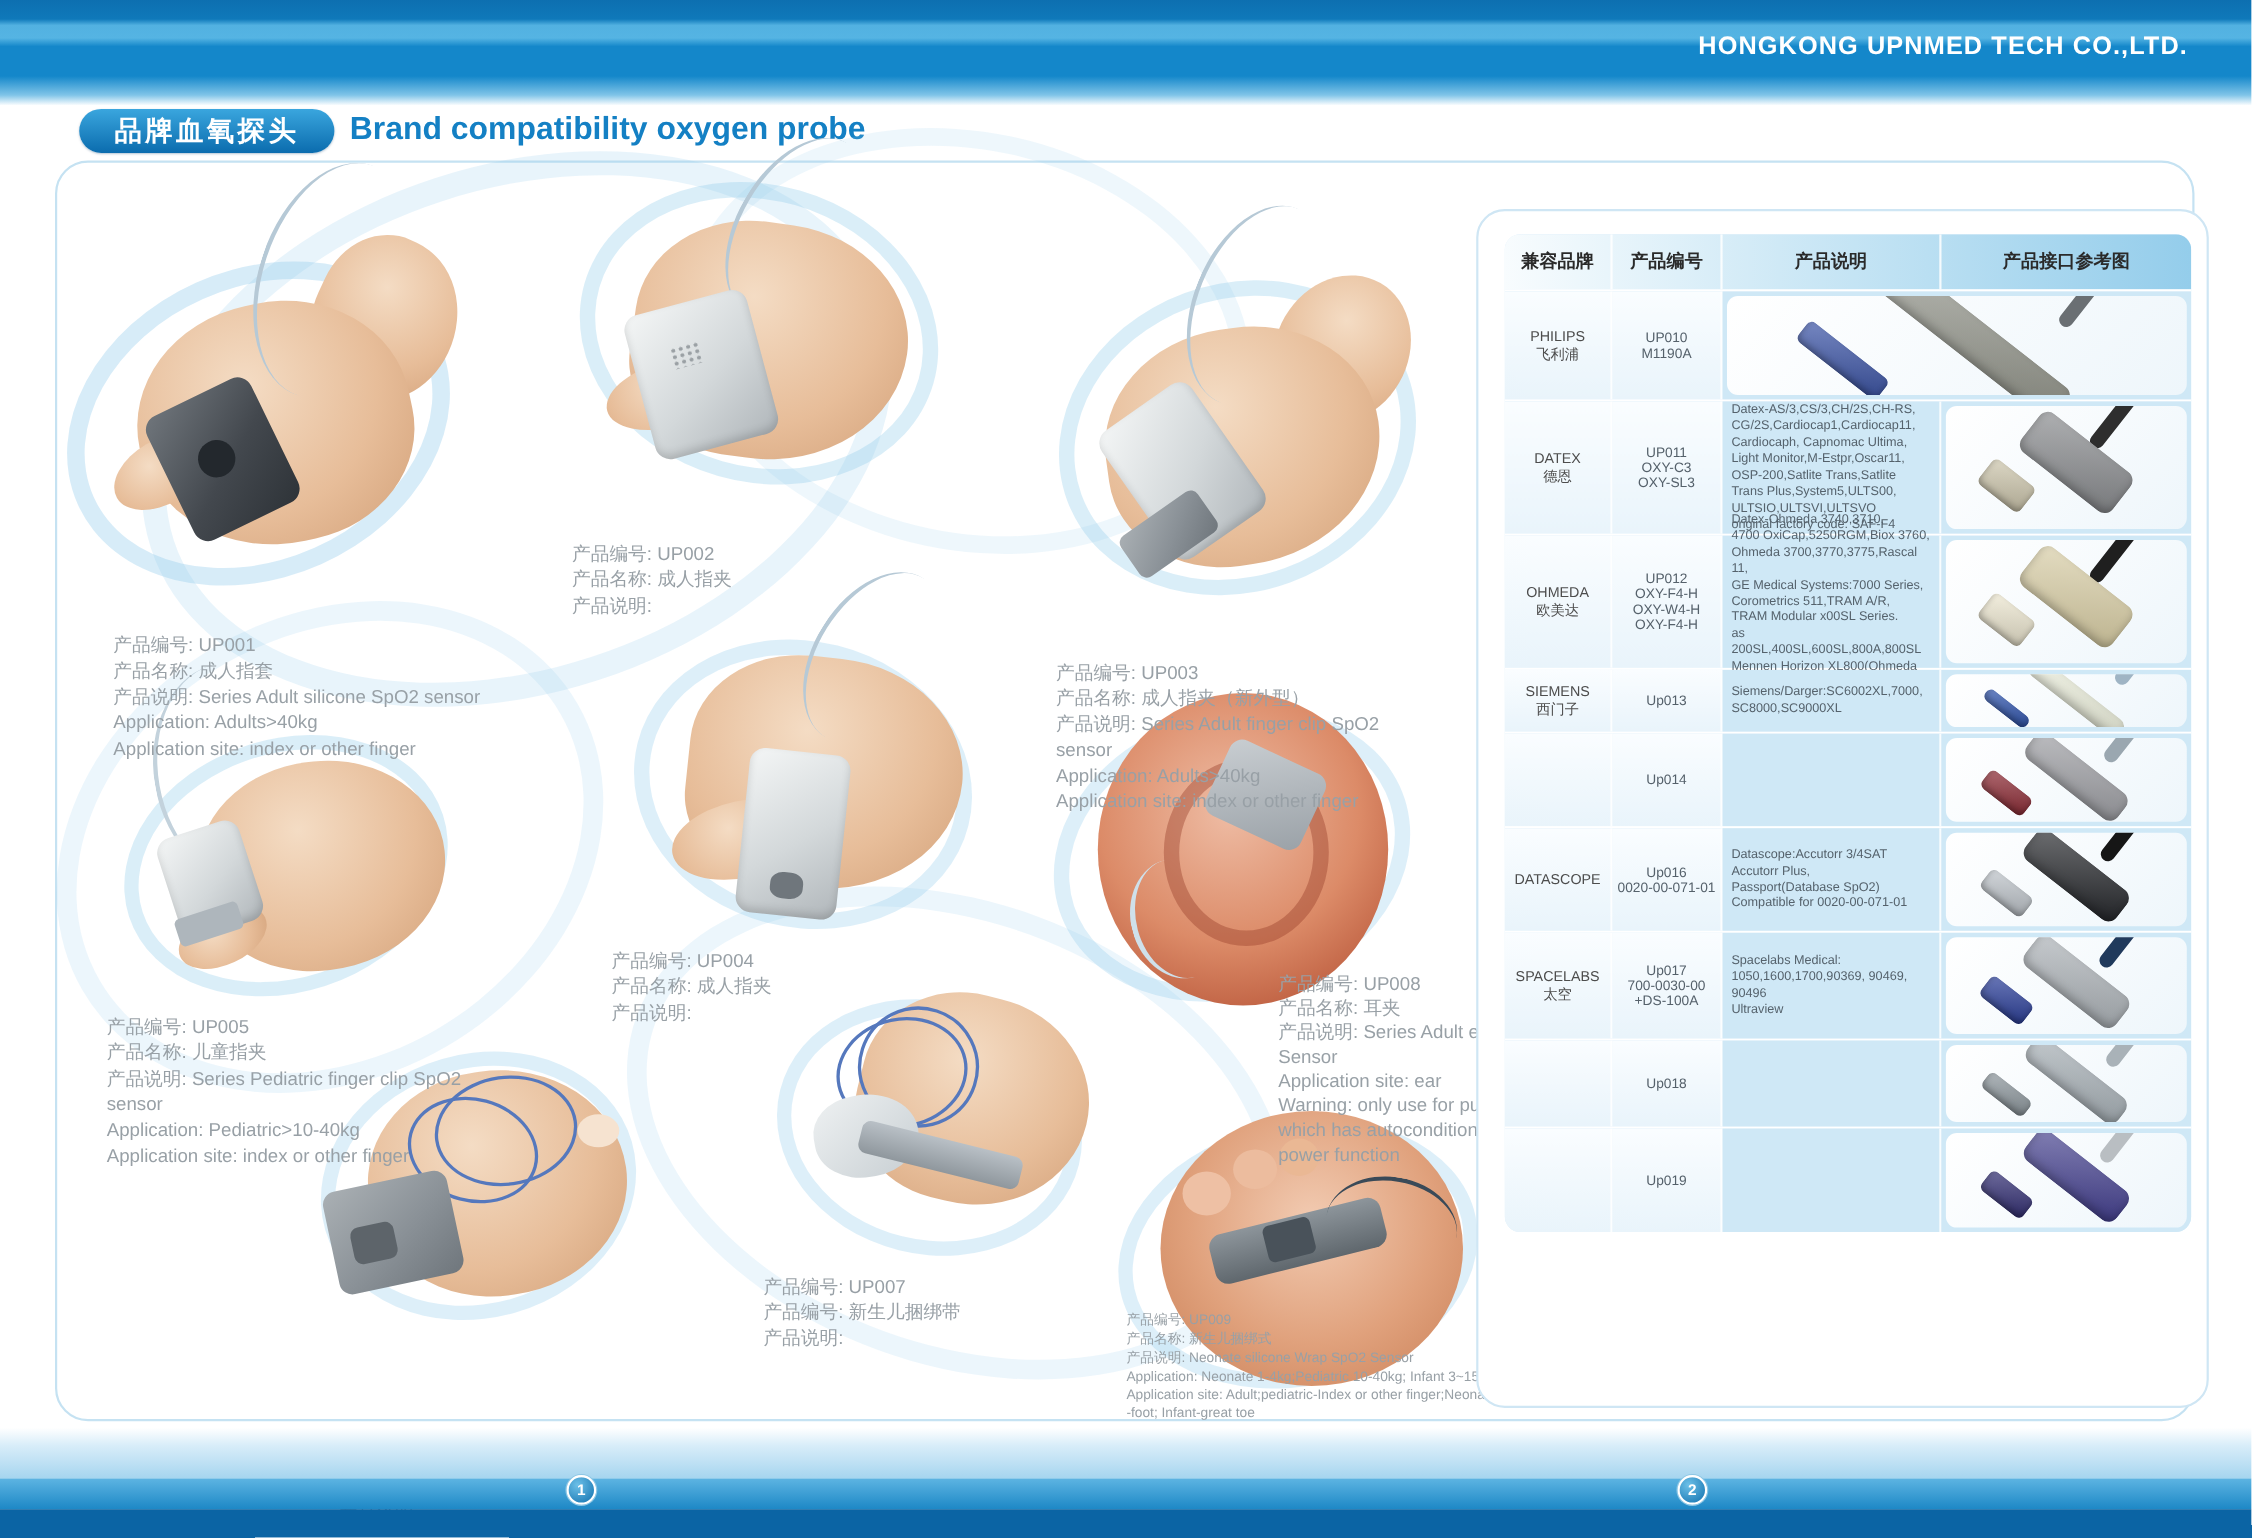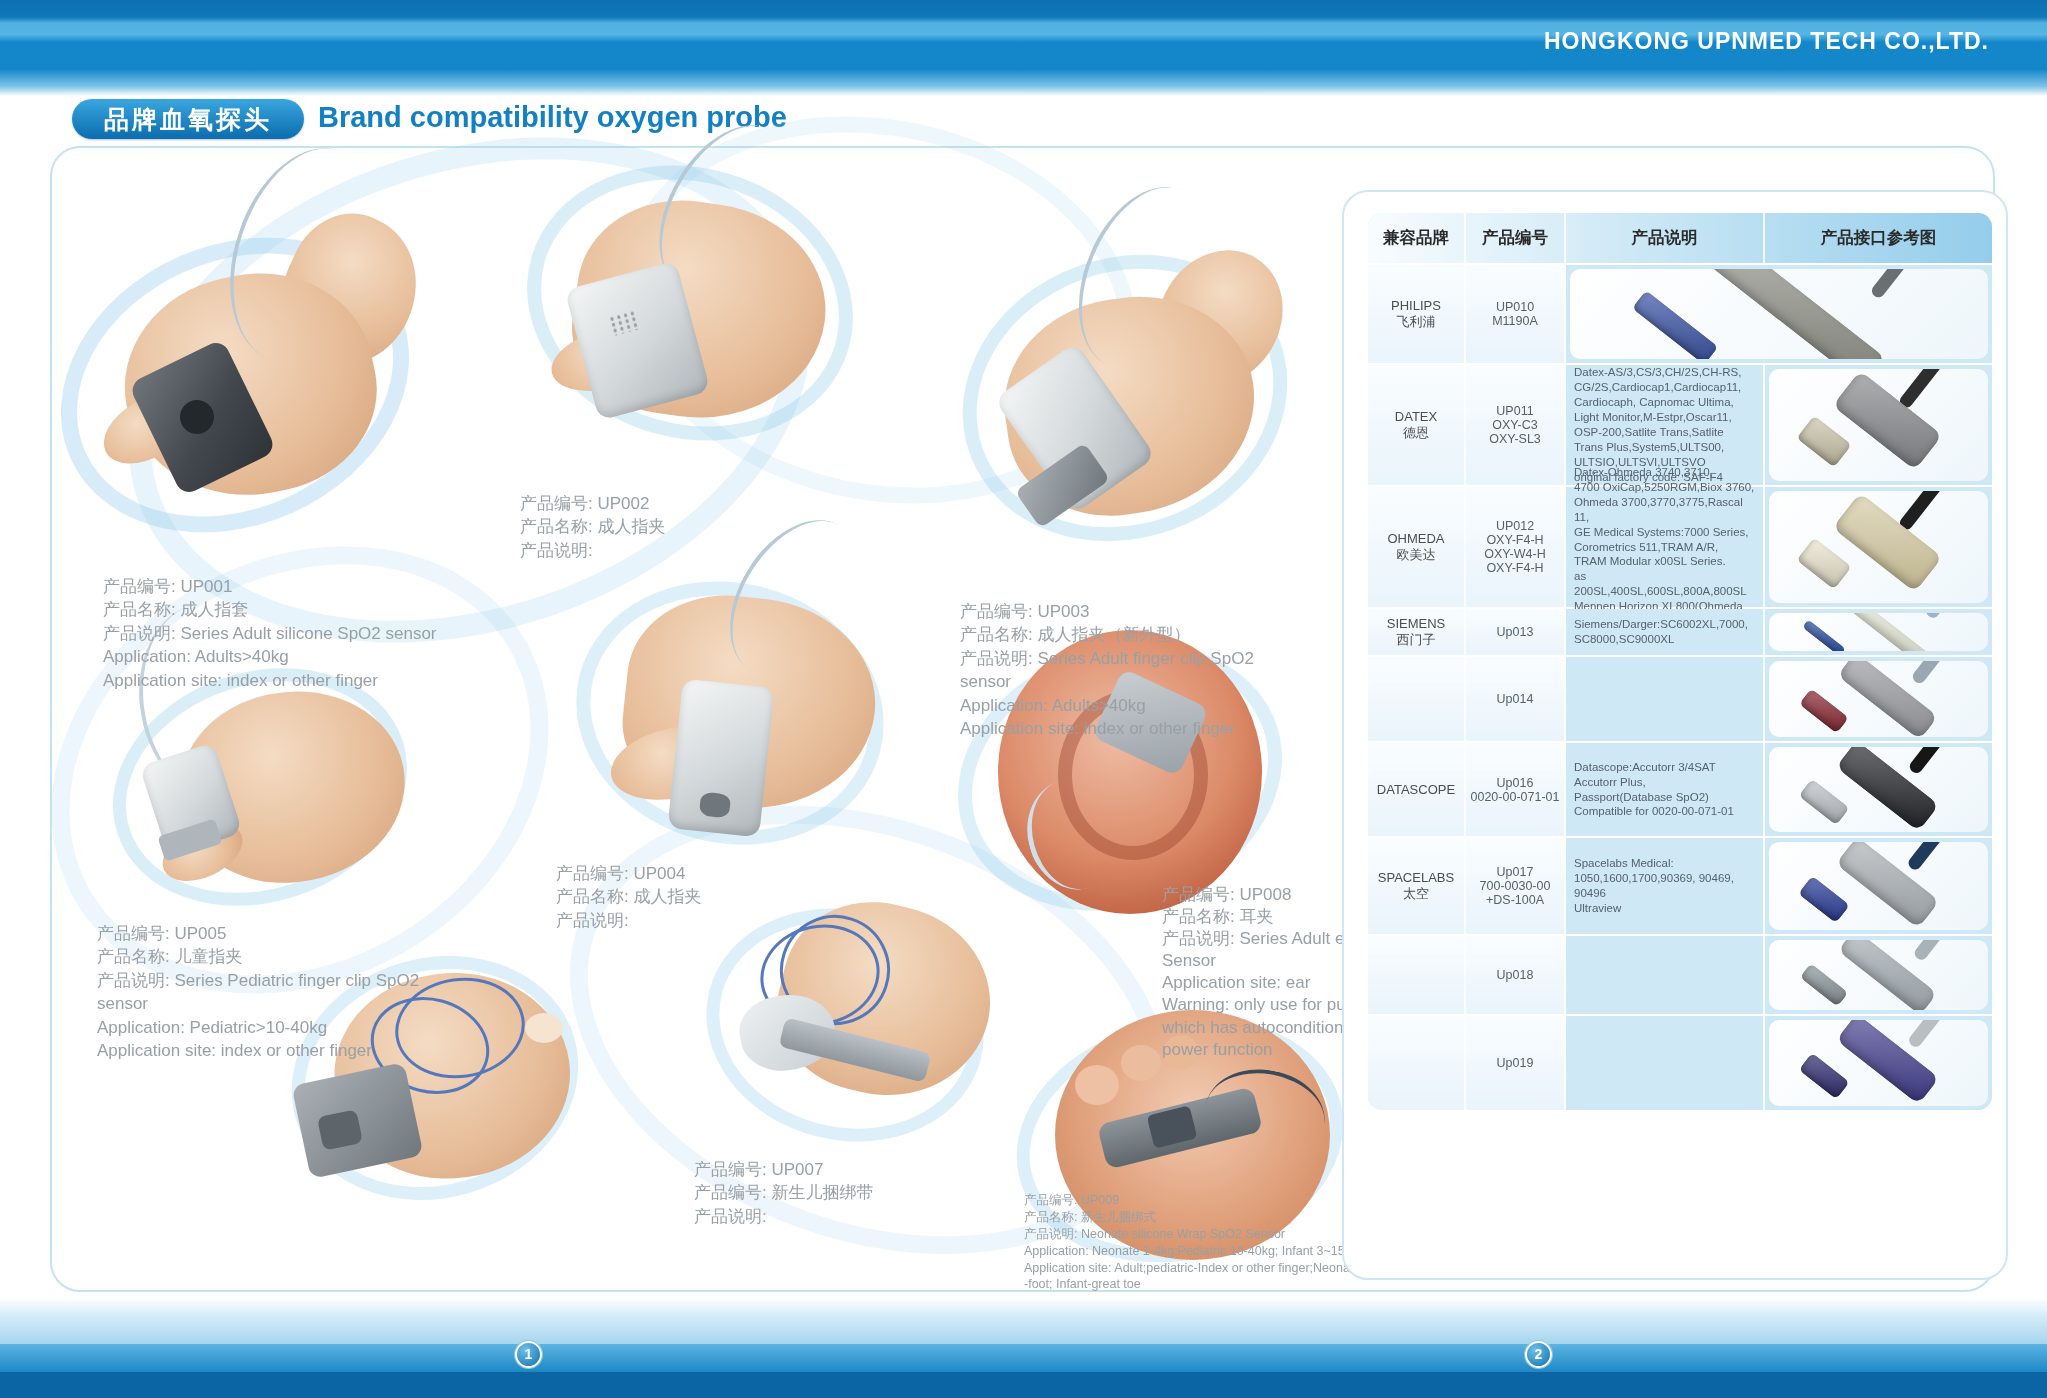--- a/index.html
+++ b/index.html
@@ -269,21 +269,21 @@
 GE Medical Systems:7000 Series,
 Corometrics 511,TRAM A/R,
 TRAM Modular x00SL Series.
 as 200SL,400SL,600SL,800A,800SL
 Mennen Horizon XL800(Ohmeda SpO2)</div>
       <div class="tc c4">
         <div class="conn" style="--cable:#1f1f1f;--body:#d6cba2;--tip:#efe9d2"><s class="cable"></s><s class="body"></s><s class="tip"></s></div>
       </div>
     </div>
 
-    <div class="trow" style="height:48px">
+    <div class="trow" style="height:58px">
       <div class="tc c1">SIEMENS
 西门子</div>
       <div class="tc c2">Up013</div>
       <div class="tc c3">Siemens/Darger:SC6002XL,7000,
 SC8000,SC9000XL</div>
       <div class="tc c4">
         <div class="conn" style="--cable:#9fb4c4;--body:#e9ecd9;--tip:#2f55b0"><s class="cable"></s><s class="body"></s><s class="tip"></s></div>
       </div>
     </div>
 

